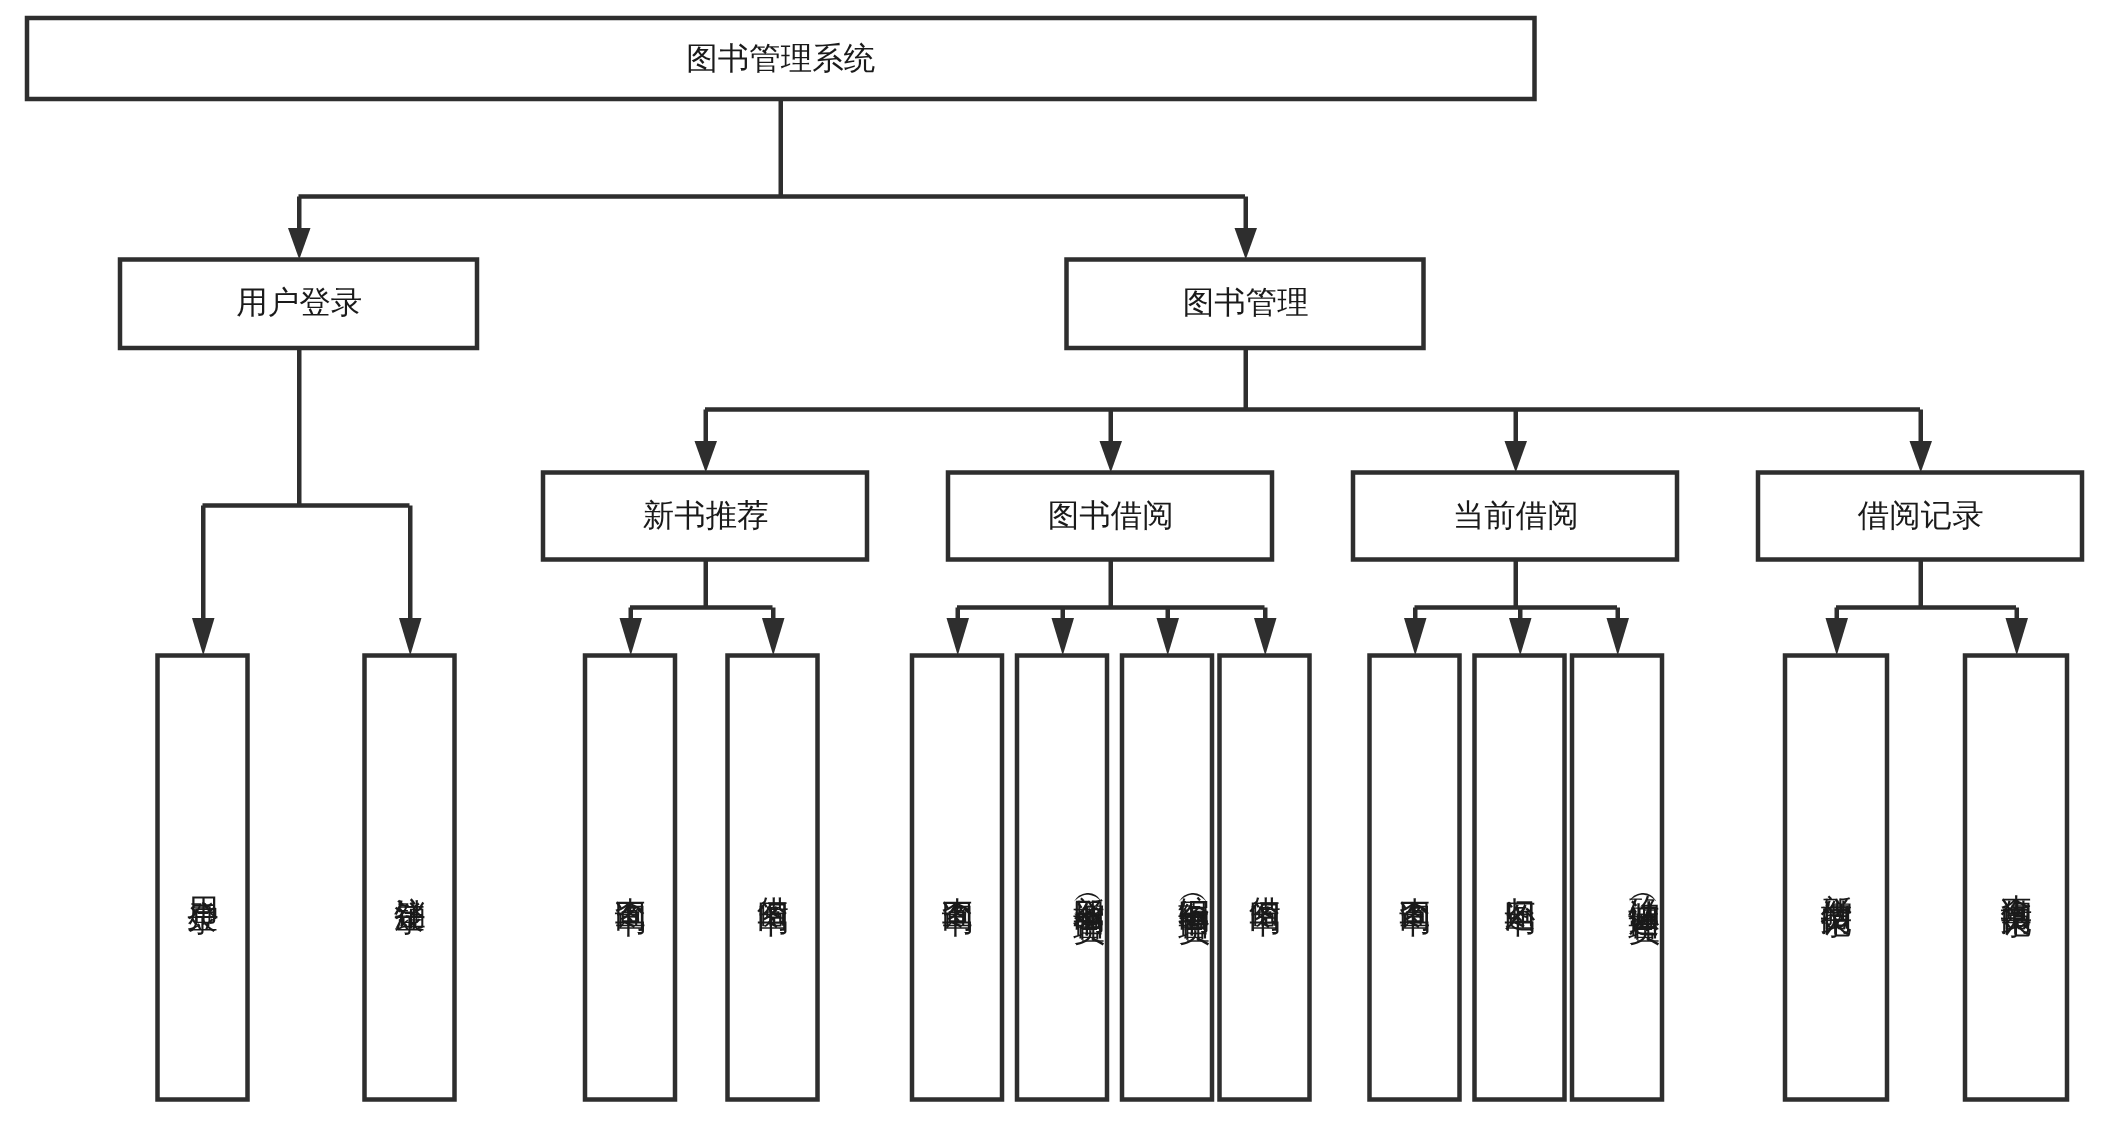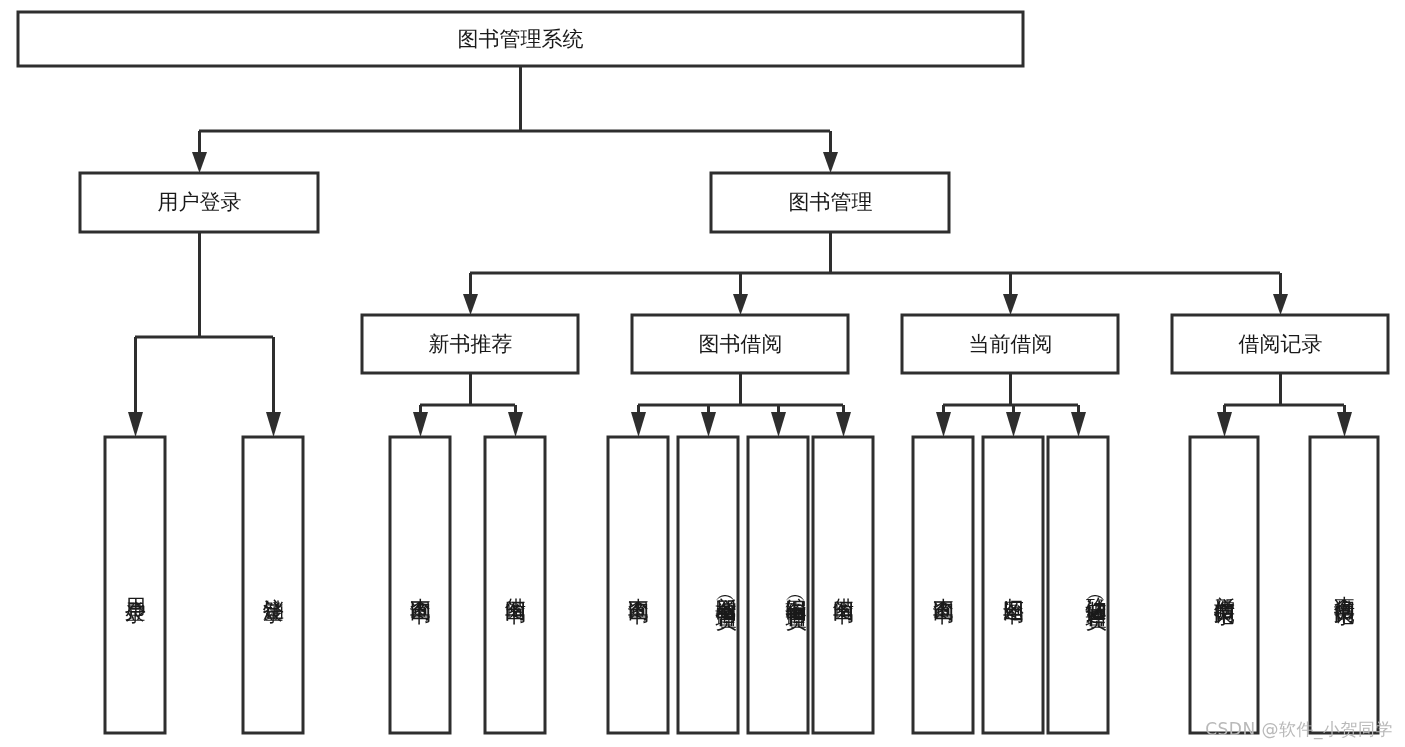--- a/index.html
+++ b/index.html
@@ -205,15 +205,14 @@
   <div class="leaf-label-v" style="left:913px; top:437px; width:60px; height:296px;">查询图书</div>
 
   <div class="leaf-label-v" style="left:983px; top:437px; width:60px; height:296px;">归还图书</div>
 
   <div class="leaf-label-v" style="left:1048px; top:437px; width:60px; height:296px; align-items:flex-start; padding-top:8px; box-sizing:border-box;">确认归还（管理员）</div>
 
   <div class="leaf-label-v" style="left:1190px; top:437px; width:68px; height:296px;">新增借阅记录</div>
 
   <div class="leaf-label-v" style="left:1310px; top:437px; width:68px; height:296px;">查询借阅记录</div>
 
-  <div class="watermark">CSDN @软件_小贺同学</div>
 
 </div>
 
 </body></html>

